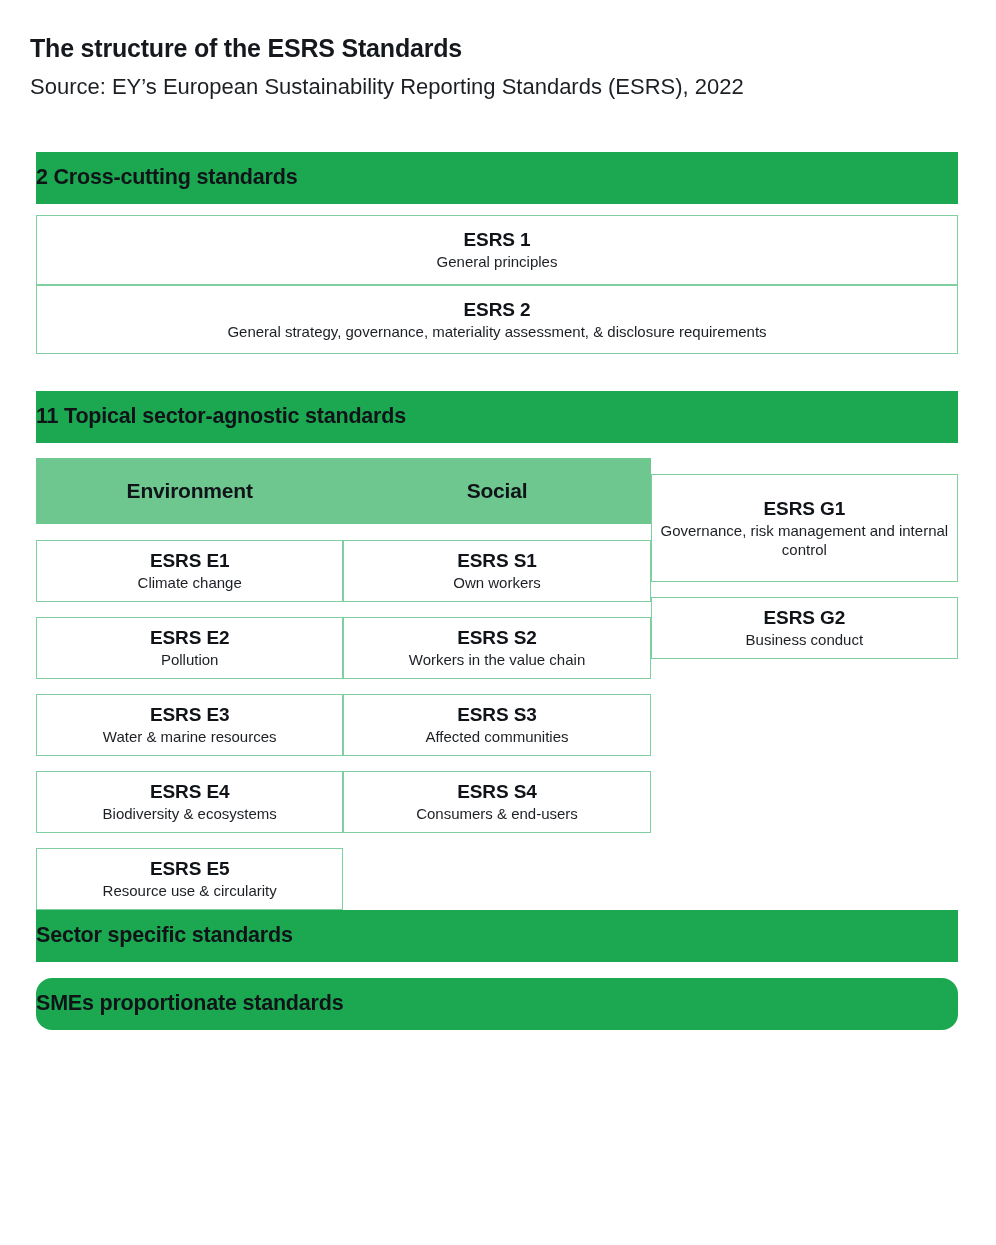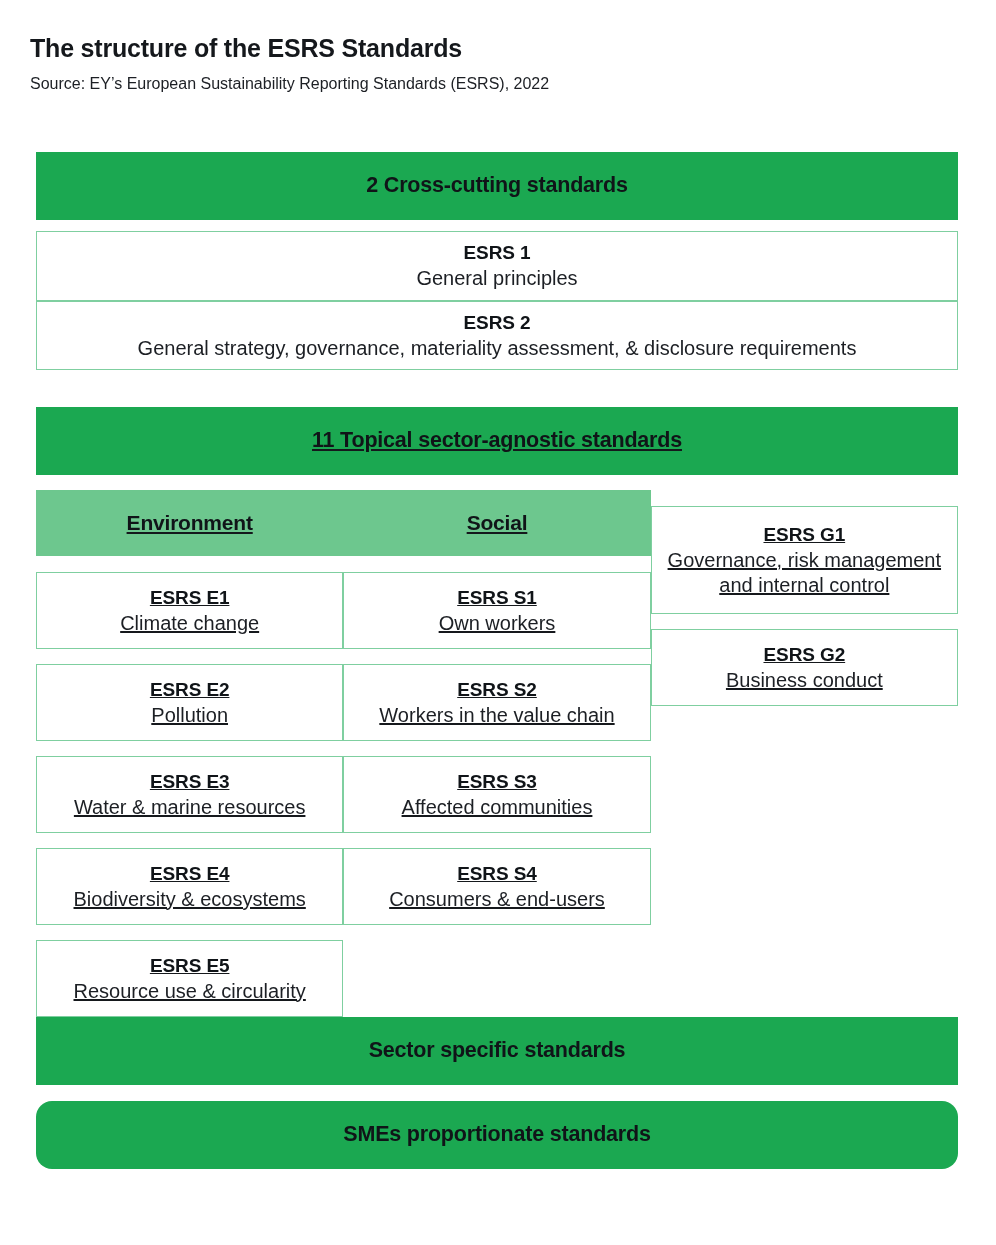--- a/index.html
+++ b/index.html
@@ -36,43 +36,42 @@
   }
   .page-title {
     font-size: 25px;
     font-weight: bold;
     letter-spacing: -0.2px;
     line-height: 1.15;
     margin: 16px 0 11px 0;
     color: #15181c;
   }
   .page-source {
-    font-size: 16px;
+    font-size: 22px;
     font-weight: normal;
     line-height: 1.2;
     margin: 0;
     color: #1c1f24;
   }
 
   
   .content {
     position: absolute;
     left: 36px;
     top: 152px;
     width: 922px;
   }
 
   
   .banner {
     width: 100%;
-    height: 68px;
+    height: 52px;
     background: #1BA851;
     display: flex;
     align-items: center;
-    justify-content: center;
     text-align: center;
   }
   .banner-label {
     font-size: 21.5px;
     font-weight: bold;
     color: #101418;
     letter-spacing: -0.2px;
     line-height: 1.1;
   }
 
@@ -88,33 +87,33 @@
     padding: 0 8px;
   }
   .card-code {
     font-size: 19px;
     font-weight: bold;
     color: #101418;
     line-height: 1.22;
     letter-spacing: -0.1px;
   }
   .card-desc {
-    font-size: 20px;
+    font-size: 15px;
     font-weight: normal;
     color: #1c1f24;
     line-height: 1.24;
     margin-top: 2px;
   }
 
   
   .xcut-card-1 { height: 70px; margin-top: 11px; }
   .xcut-card-2 { height: 69px; }
 
   
-  .topical-wrap { margin-top: 37px; text-decoration: underline; }
+  .topical-wrap { margin-top: 37px; }
   .columns {
     display: flex;
     gap: 0;
     margin-top: 15px;
     align-items: flex-start;
   }
   .col { flex: 1 1 0; min-width: 0; }
 
   .col-header {
     height: 66px;
@@ -125,21 +124,21 @@
     text-align: center;
   }
   .col-header-label {
     font-size: 21px;
     font-weight: bold;
     color: #101418;
     letter-spacing: -0.2px;
   }
 
   .col-cards { margin-top: 16px; }
-  .col-cards .card { height: 77px; }
+  .col-cards .card { height: 62px; }
   .col-cards .card + .card { margin-top: 15px; }
   .col-cards .card.tall { height: 108px; }
 
   
   .bottom-wrap { }
   .bottom-wrap .banner + .banner { margin-top: 16px; border-radius: 16px; }
 </style>
 </head>
 <body>
 

